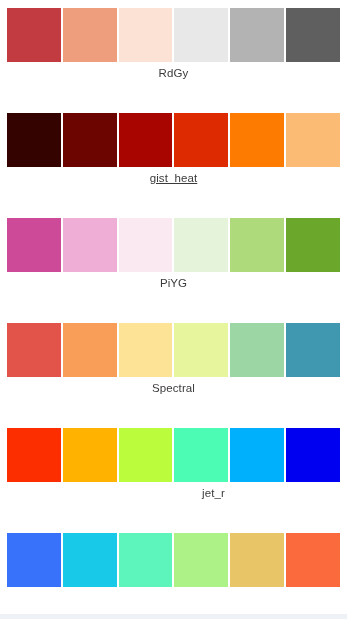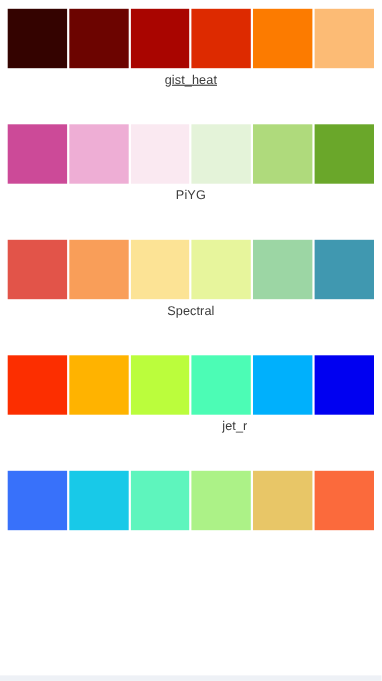--- a/index.html
+++ b/index.html
@@ -69,20 +69,31 @@
     background: #eef1f6;
   }
 </style>
 </head>
 <body>
 
 <div id="page">
   <div class="cmap-list" id="cmap-list">
       <div class="cmap-row">
         <div class="swatch-strip">
+          <div class="swatch" style="background: rgb(194, 59, 64);"></div>
+          <div class="swatch" style="background: rgb(238, 157, 125);"></div>
+          <div class="swatch" style="background: rgb(252, 226, 213);"></div>
+          <div class="swatch" style="background: rgb(232, 232, 232);"></div>
+          <div class="swatch" style="background: rgb(179, 179, 179);"></div>
+          <div class="swatch" style="background: rgb(95, 95, 95);"></div>
+        </div>
+        <div class="cmap-label" style="color: rgb(59, 59, 59);">RdGy</div>
+      </div>
+      <div class="cmap-row">
+        <div class="swatch-strip">
           <div class="swatch" style="background: rgb(52, 3, 0);"></div>
           <div class="swatch" style="background: rgb(108, 4, 0);"></div>
           <div class="swatch" style="background: rgb(169, 5, 0);"></div>
           <div class="swatch" style="background: rgb(221, 42, 0);"></div>
           <div class="swatch" style="background: rgb(252, 123, 0);"></div>
           <div class="swatch" style="background: rgb(252, 187, 117);"></div>
         </div>
         <div class="cmap-label" style="color: rgb(59, 59, 59); text-decoration: underline;">gist_heat</div>
       </div>
       <div class="cmap-row">

